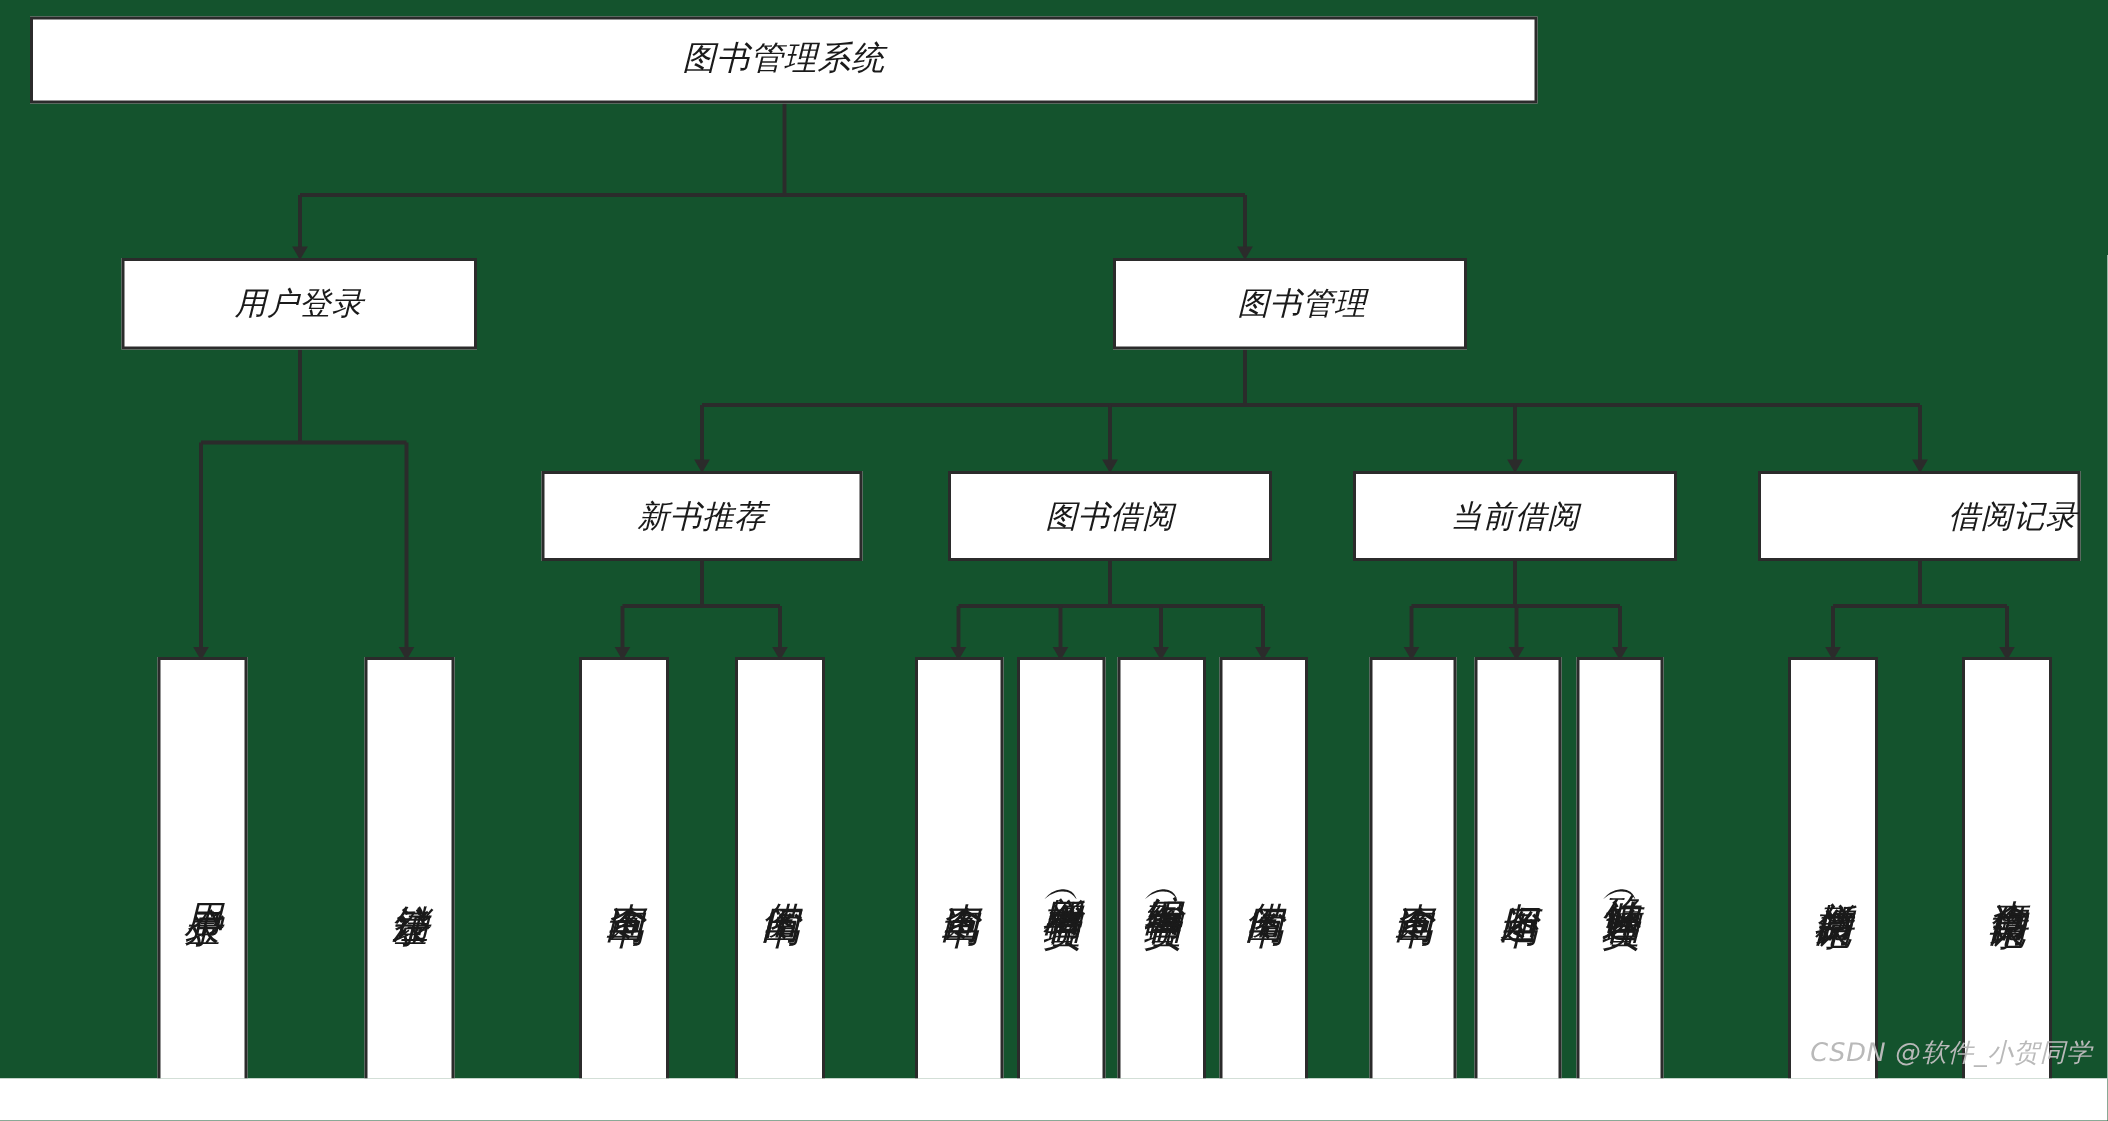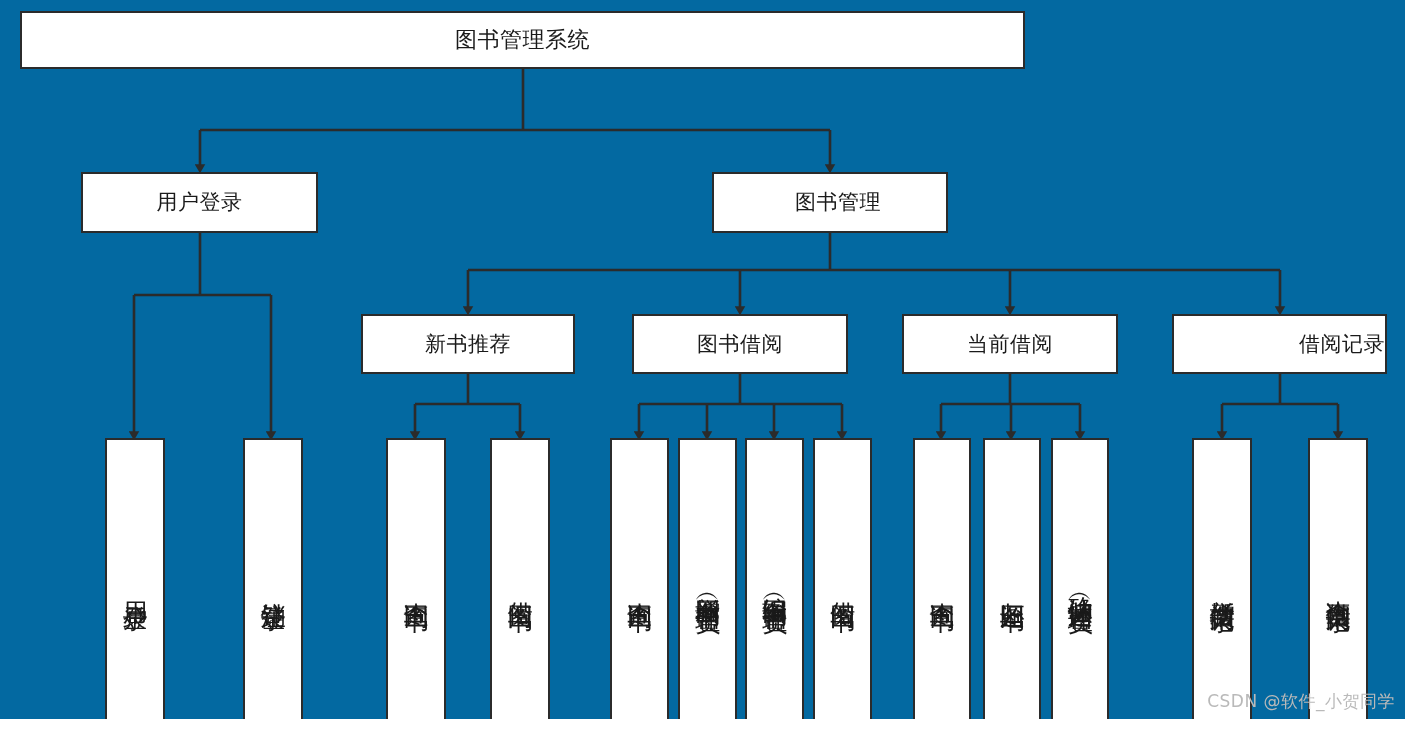--- a/index.html
+++ b/index.html
@@ -8,22 +8,23 @@
     padding: 0;
     background: #ffffff;
   }
   body {
     font-family: "DejaVu Sans", "Liberation Sans", sans-serif;
   }
   #canvas {
     position: relative;
     width: 1405px;
     height: 719px;
-    background: #0369a1;
+    background: #14532d;
     overflow: hidden;
+    font-style: italic;
   }
   svg.wires {
     position: absolute;
     left: 0;
     top: 0;
     width: 1405px;
     height: 747px;
     pointer-events: none;
   }
   .node {
@@ -132,21 +133,21 @@
     </g>
   </svg>
 
   <div class="node horiz root" style="left:20px; top:11px; width:1005px; height:58px;">
     <span class="lbl">图书管理系统</span>
   </div>
 
   <div class="node horiz" style="left:81px; top:172px; width:237px; height:61px;">
     <span class="lbl">用户登录</span>
   </div>
-  <div class="node horiz" style="left:712px; top:172px; width:236px; height:61px;padding-left:16px;">
+  <div class="node horiz" style="left:742px; top:172px; width:236px; height:61px;padding-left:16px;">
     <span class="lbl">图书管理</span>
   </div>
 
   <div class="node horiz" style="left:361px; top:314px; width:214px; height:60px;align-items:center;">
     <span class="lbl">新书推荐</span>
   </div>
   <div class="node horiz" style="left:902px; top:314px; width:216px; height:60px;">
     <span class="lbl">当前借阅</span>
   </div>
   <div class="node horiz" style="left:632px; top:314px; width:216px; height:60px;">

